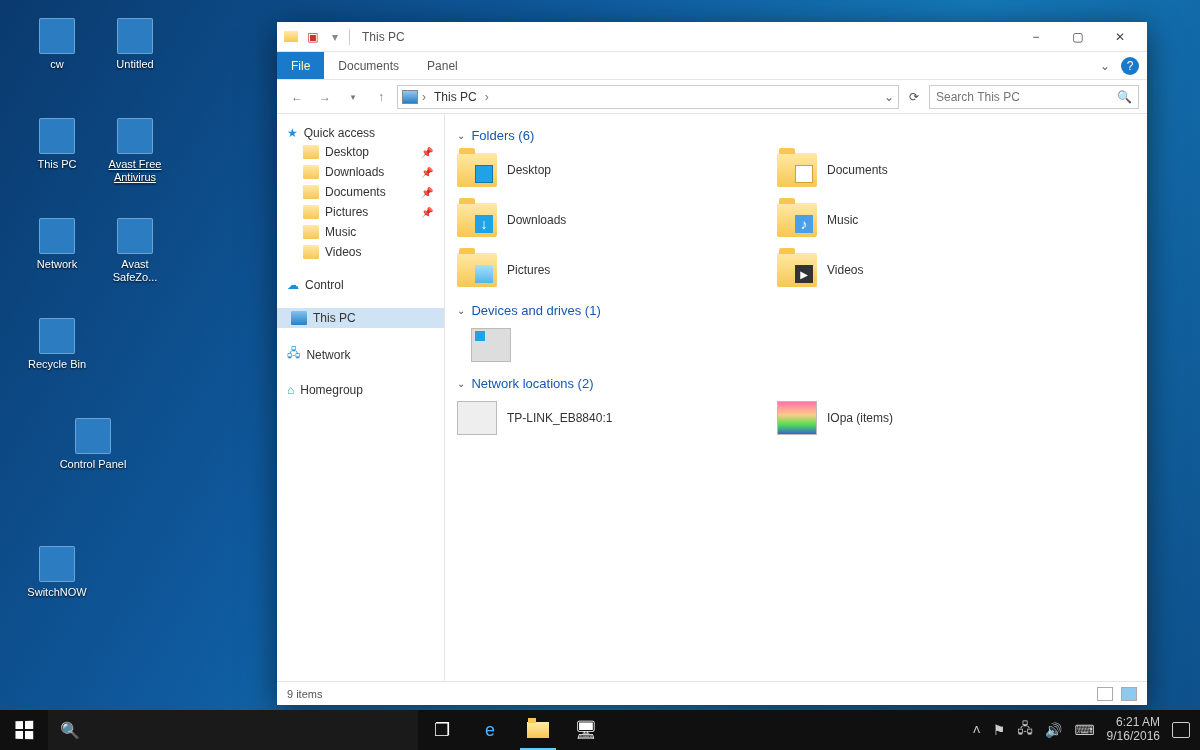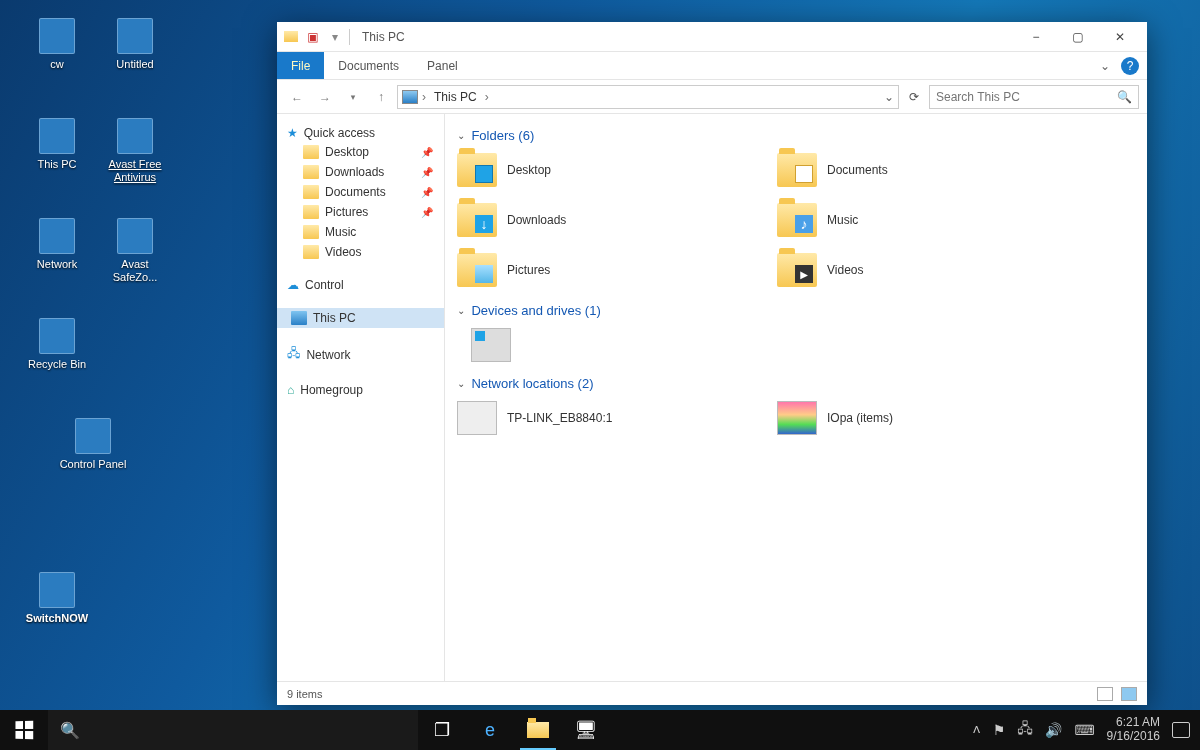--- a/index.html
+++ b/index.html
@@ -123,21 +123,21 @@
       <div class="lbl">Recycle Bin</div>
     </div>
     <div class="dicon" style="left: 100px; top: 218px;">
       <div class="glyph"></div>
       <div class="lbl">Avast SafeZo...</div>
     </div>
     <div class="dicon" style="left: 22px; top: 418px; margin-left: 36px;">
       <div class="glyph"></div>
       <div class="lbl">Control Panel</div>
     </div>
-    <div class="dicon" style="left: 22px; top: 572px; font-weight: bold;">
+    <div class="dicon" style="left: 22px; top: 546px;">
       <div class="glyph"></div>
       <div class="lbl">SwitchNOW</div>
     </div>
   </div>
 
 <div class="explorer">
   <div class="titlebar">
     <div class="qat">
       <span class="ico">
           <span style="width:14px;height:11px;background:linear-gradient(#ffe9a8,#f7c752);display:block;"></span>

